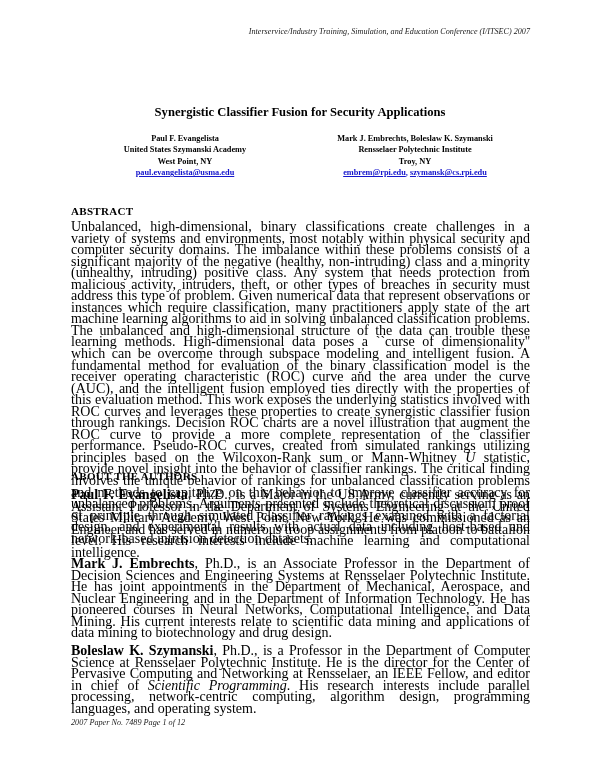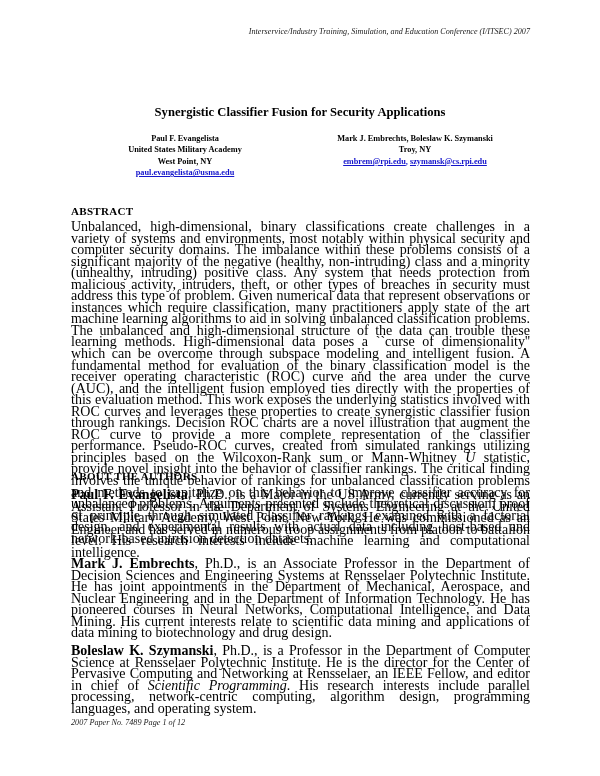--- a/index.html
+++ b/index.html
@@ -118,27 +118,28 @@
 <div class="page">
 
   <div class="running-header">Interservice/Industry Training, Simulation, and Education Conference (I/ITSEC) 2007</div>
 
   <div class="title">Synergistic Classifier Fusion for Security Applications</div>
 
   <div class="authors">
 
     <div class="author-block">
       <span class="line">Paul F. Evangelista</span>
-      <span class="line">United States Military Academy</span>
+      <span class="line">United States Szymanski Academy</span>
       <span class="line">West Point, NY</span>
       <span class="line"><a href="#">paul.evangelista@usma.edu</a></span>
     </div>
 
     <div class="author-block">
       <span class="line">Mark J. Embrechts, Boleslaw K. Szymanski</span>
+      <span class="line">Rensselaer Polytechnic Institute</span>
       <span class="line">Troy, NY</span>
       <span class="line"><a href="#">embrem@rpi.edu</a><span class="email-sep">, </span><a href="#">szymansk@cs.rpi.edu</a></span>
     </div>
 
   </div>
 
   <div class="section-heading" id="abstract-heading">ABSTRACT</div>
 
   <div class="body-block" id="abstract-body"><span>Unbalanced, high-dimensional, binary classifications create challenges in a variety of systems and environments, most notably within physical security and computer security domains.  The imbalance within these problems consists of a significant majority of the negative (healthy, non-intruding) class and a minority (unhealthy, intruding) positive class.   Any system that needs protection from malicious activity, intruders, theft, or other types of breaches in security must address this type of problem.  Given numerical data that represent observations or instances which require classification, many practitioners apply state of the art machine learning algorithms to aid in solving unbalanced classification problems.  The unbalanced and high-dimensional structure of the data can trouble these learning methods. High-dimensional data poses a ``curse of dimensionality'' which can be overcome through subspace modeling and intelligent fusion.  A fundamental method for evaluation of the binary classification model is the receiver operating characteristic (ROC) curve and the area under the curve (AUC), and the intelligent fusion employed ties directly with the properties of this evaluation method.  This work exposes the underlying statistics involved with ROC curves and leverages these properties to create synergistic classifier fusion through rankings.  Decision ROC charts are a novel illustration that augment the ROC curve to provide a more complete representation of the classifier performance.  Pseudo-ROC curves, created from simulated rankings utilizing principles based on the Wilcoxon-Rank sum or Mann-Whitney </span><span class="ital">U</span><span> statistic, provide novel insight into the behavior of classifier rankings.  The critical finding involves the unique behavior of rankings for unbalanced classification problems and methods to capitalize on this behavior to improve classifier accuracy for unbalanced problems.  Arguments presented include theoretical discussion, proof of principle through simulated classifier rankings examined with a factorial design, and experimental results with actual data including host-based and network-based intrusion detection datasets.</span></div>
 

